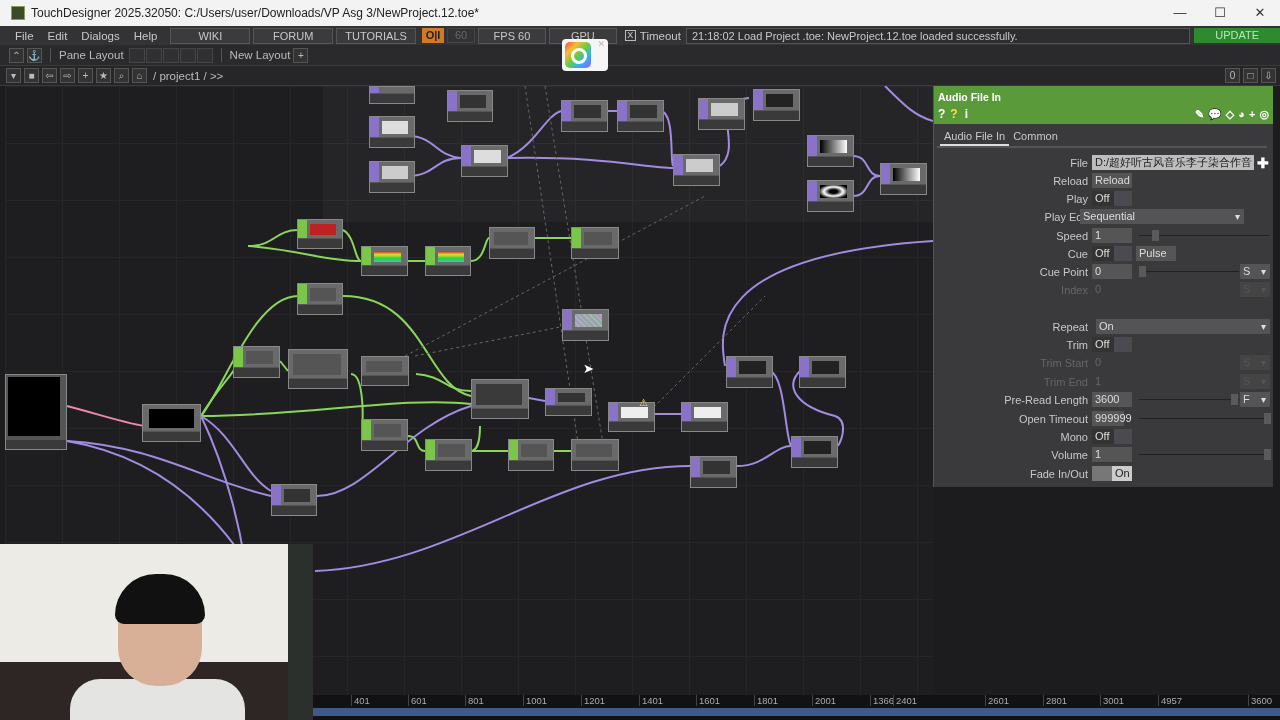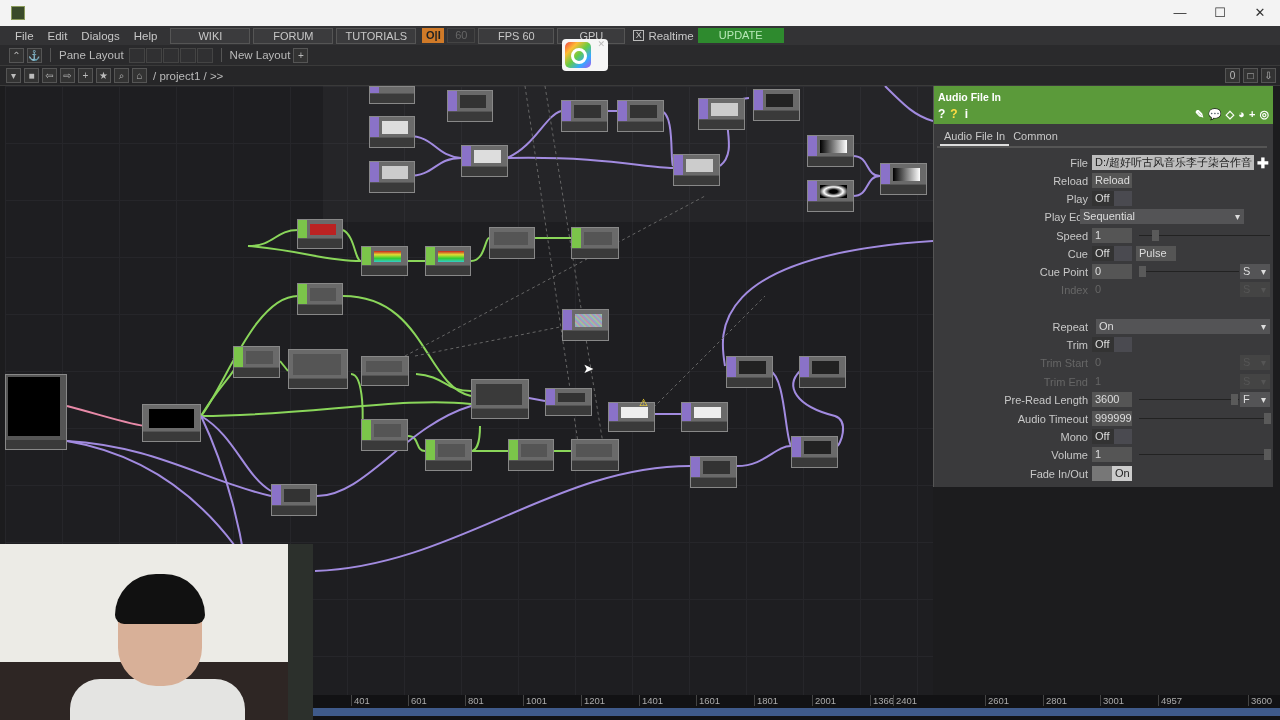--- a/index.html
+++ b/index.html
@@ -76,41 +76,43 @@
   
   #floaticon { left:562px; top:39px; width:46px; height:32px; background:#f6f6f6; border-radius:4px; }
   #floaticon .ic { position:absolute; left:3px; top:3px; width:26px; height:26px; border-radius:5px; background:linear-gradient(135deg,#e44,#fb3,#6c4,#3af,#a5e); }
   #floaticon .ic::after { content:""; position:absolute; left:6px; top:6px; width:10px; height:10px; border:3px solid #fff; border-radius:50%; }
 </style>
 </head>
 <body>
 
 <div id="titlebar" class="abs">
   <span class="appicon"></span>
+  <span>TouchDesigner 2025.32050: C:/Users/user/Downloads/VP Asg 3/NewProject.12.toe*</span>
   <div class="winbtns">
     <span>—</span>
     <span>☐</span>
     <span>✕</span>
   </div>
 </div>
 
 <div id="menubar" class="abs">
   <span class="menu" style="margin-left:8px">File</span>
   <span class="menu">Edit</span>
   <span class="menu">Dialogs</span>
   <span class="menu">Help</span>
   <span class="linkbtn" style="width:80px;margin-left:6px">WIKI</span>
   <span class="linkbtn" style="width:80px">FORUM</span>
   <span class="linkbtn" style="width:80px">TUTORIALS</span>
   <span class="oi">O|I</span>
   <span class="sixty">60</span>
-  <span class="linkbtn" style="width:76px">FPS  60</span>
+  <span class="linkbtn" style="width:68px">FPS  60</span>
   <span class="linkbtn" style="width:68px">GPU</span>
   <span class="chk">X</span>
-  <span>Realtime</span>
+  <span>Timeout</span>
+  <span class="status">21:18:02 Load Project .toe: NewProject.12.toe loaded successfully.</span>
   <span class="update">UPDATE</span>
 </div>
 
 <div id="panebar" class="abs">
   <span class="sqbtn" style="margin-left:9px">⌃</span>
   <span class="sqbtn">⚓</span>
   <span class="sep"></span>
   <span>Pane Layout</span>
   <span style="width:4px"></span>
   <span class="layoutbox"></span>
@@ -473,22 +475,22 @@
     <span class="dd" style="left:306px;width:30px;background:#444;color:#555">S</span>
   </div>
   <div class="prow" style="top:305px">
     <span class="pl">Pre-Read Length</span>
     <span class="pv" style="width:40px">3600</span>
     <span class="slider" style="left:205px;width:100px;top:8px"></span>
     <span class="knob" style="left:297px;top:3px"></span>
     <span class="dd" style="left:306px;width:30px">F</span>
   </div>
   <div class="prow" style="top:324px">
-    <span class="pl">Audio Timeout</span>
-    <span class="pv" style="width:40px">999999</span>
+    <span class="pl">Open Timeout</span>
+    <span class="pv" style="width:32px">999999</span>
     <span class="slider" style="left:205px;width:131px;top:8px"></span>
     <span class="knob" style="left:330px;top:3px"></span>
   </div>
   <div class="prow" style="top:342px">
     <span class="pl">Mono</span>
     <span class="pv" style="width:22px;background:#333">Off</span>
       <span class="tog"></span>
   </div>
   <div class="prow" style="top:360px">
     <span class="pl">Volume</span>

